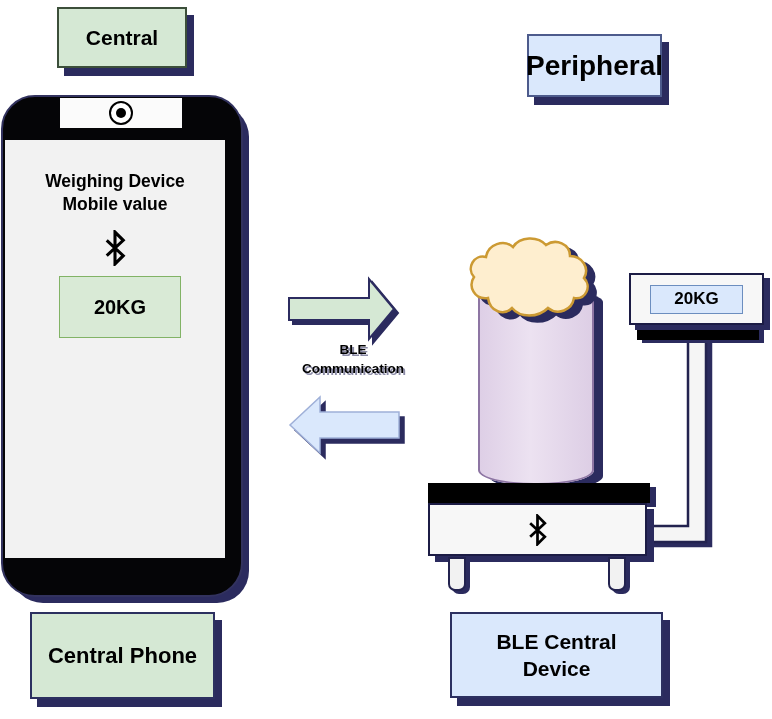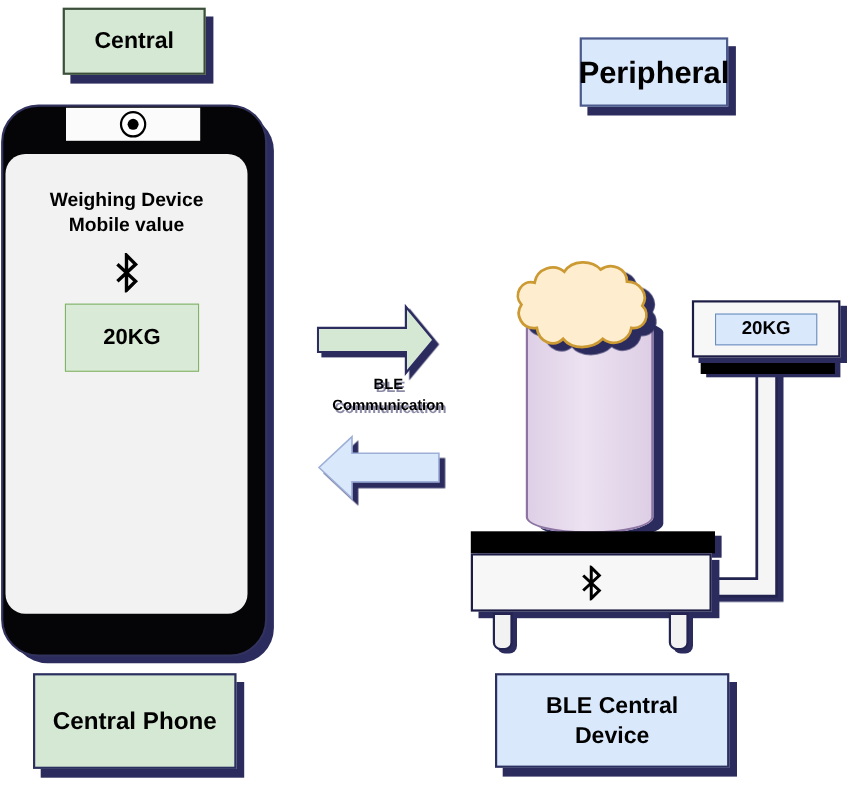--- a/index.html
+++ b/index.html
@@ -28,21 +28,21 @@
     box-shadow:8px 8px 0 -2px #2b2b5e;
   }
   .phone-notch{
     position:absolute;left:57px;top:1px;width:122px;height:30px;background:#fbfbfb;
     display:flex;align-items:center;justify-content:center;
   }
   .camera{width:20px;height:20px;border:2.5px solid #000;border-radius:50%;
     display:flex;align-items:center;justify-content:center;background:#fff;}
   .camera-dot{width:10px;height:10px;background:#000;border-radius:50%;}
   .phone-screen{
-    position:absolute;left:2px;top:43px;width:220px;height:418px;background:#f2f2f2;border-radius:18px;
+    position:absolute;left:2px;top:43px;width:220px;height:418px;background:#f2f2f2;
   }
   .screen-title{margin-top:30px;text-align:center;font-size:17.5px;line-height:23px;}
   .phone-bt{position:absolute;left:0;right:0;top:90px;display:flex;justify-content:center;}
   .weight-box{
     position:absolute;left:54px;top:136px;width:120px;height:60px;
     background:#d9ead6;border:1.5px solid #82b366;
     display:flex;align-items:center;justify-content:center;font-size:20px;
   }
   
   .arrow-right{position:absolute;left:288px;top:276px;filter:drop-shadow(4px 4px 0 #2b2b5e);}

